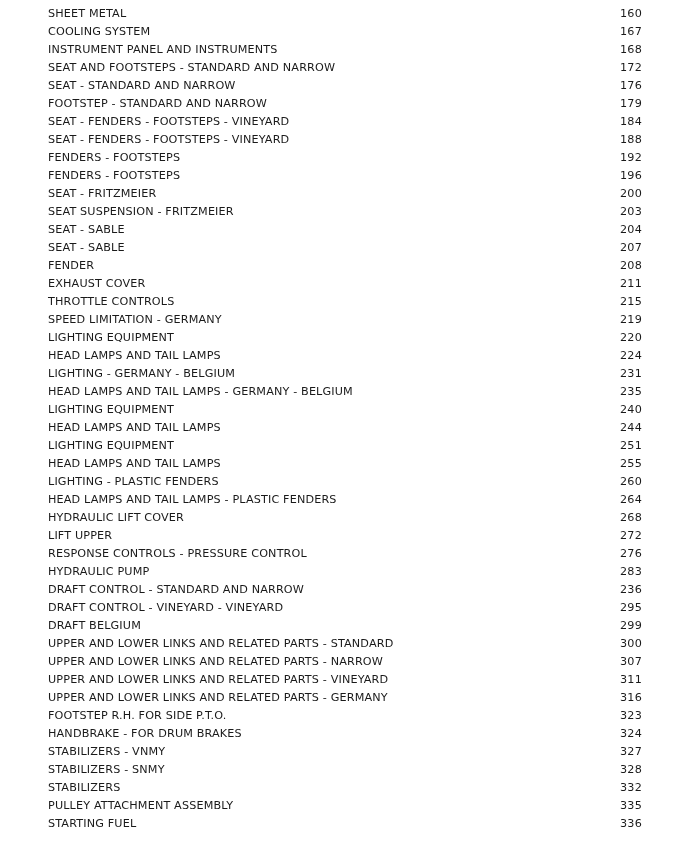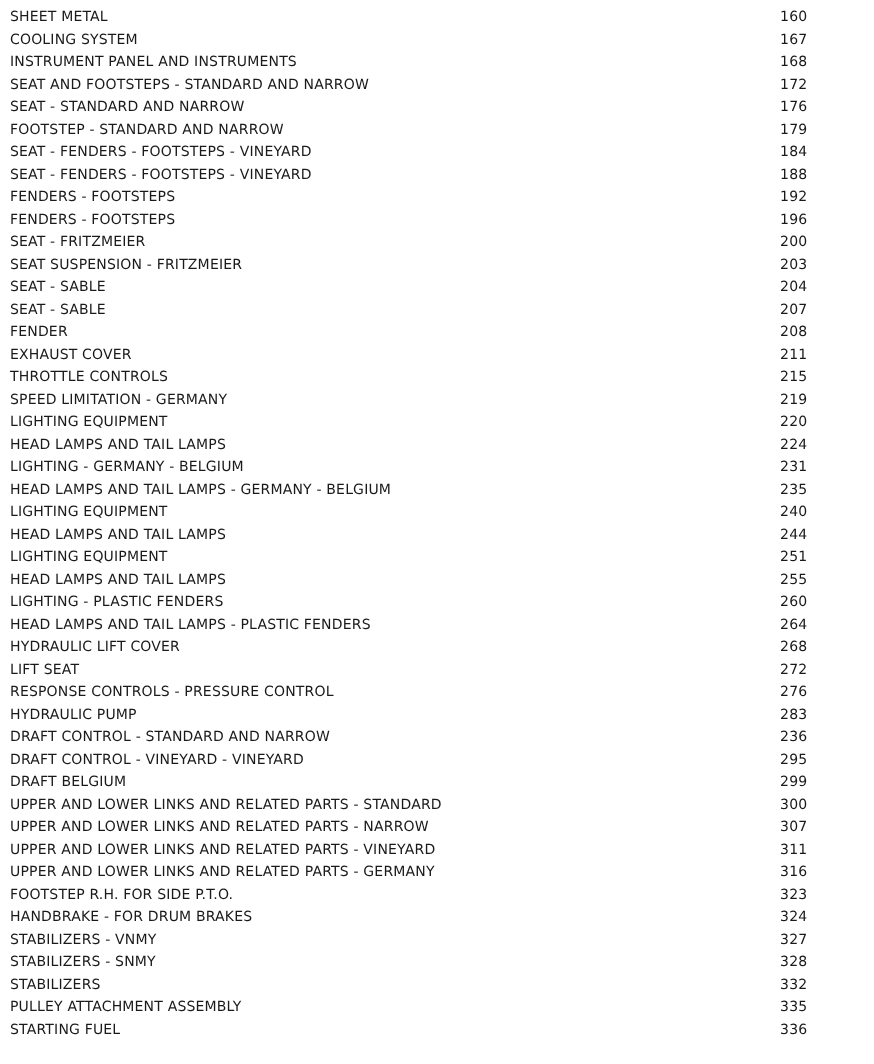--- a/index.html
+++ b/index.html
@@ -11,39 +11,39 @@
       width: 699px;
       height: 851px;
       overflow: hidden;
       font-family: "DejaVu Sans", sans-serif;
       font-size: 11.2px;
       color: #1a1a1a;
     }
     .toc {
       position: relative;
       padding-top: 5px;
+      padding-left: 40px;
     }
     .toc-row {
       position: relative;
       height: 18px;
       line-height: 18px;
       white-space: nowrap;
     }
     .toc-title {
       position: absolute;
       left: 8px;
       top: 0;
       letter-spacing: 0.15px;
     }
     .toc-page {
       position: absolute;
       left: 580px;
       top: 0;
       letter-spacing: 0.2px;
-      margin-left: 44px;
     }
   </style>
 </head>
 <body>
 
 <div class="toc" id="toc">
     <div class="toc-row">
       <span class="toc-title">SHEET METAL</span>
       <span class="toc-page">160</span>
     </div>
@@ -153,21 +153,21 @@
     </div>
     <div class="toc-row">
       <span class="toc-title">HEAD LAMPS AND TAIL LAMPS - PLASTIC FENDERS</span>
       <span class="toc-page">264</span>
     </div>
     <div class="toc-row">
       <span class="toc-title">HYDRAULIC LIFT COVER</span>
       <span class="toc-page">268</span>
     </div>
     <div class="toc-row">
-      <span class="toc-title">LIFT SEAT</span>
+      <span class="toc-title">LIFT UPPER</span>
       <span class="toc-page">272</span>
     </div>
     <div class="toc-row">
       <span class="toc-title">RESPONSE CONTROLS - PRESSURE CONTROL</span>
       <span class="toc-page">276</span>
     </div>
     <div class="toc-row">
       <span class="toc-title">HYDRAULIC PUMP</span>
       <span class="toc-page">283</span>
     </div>

